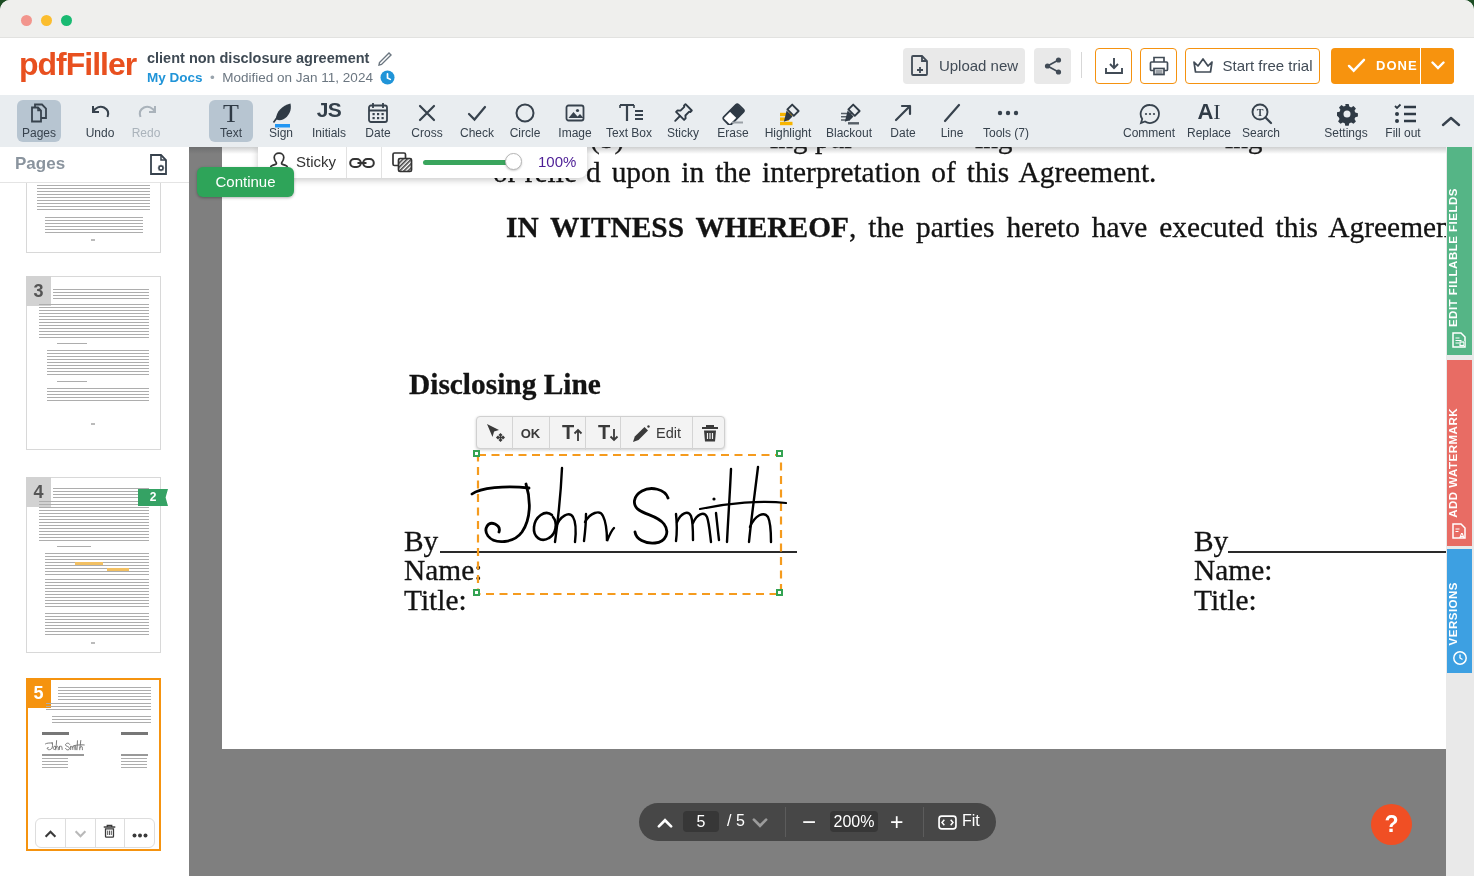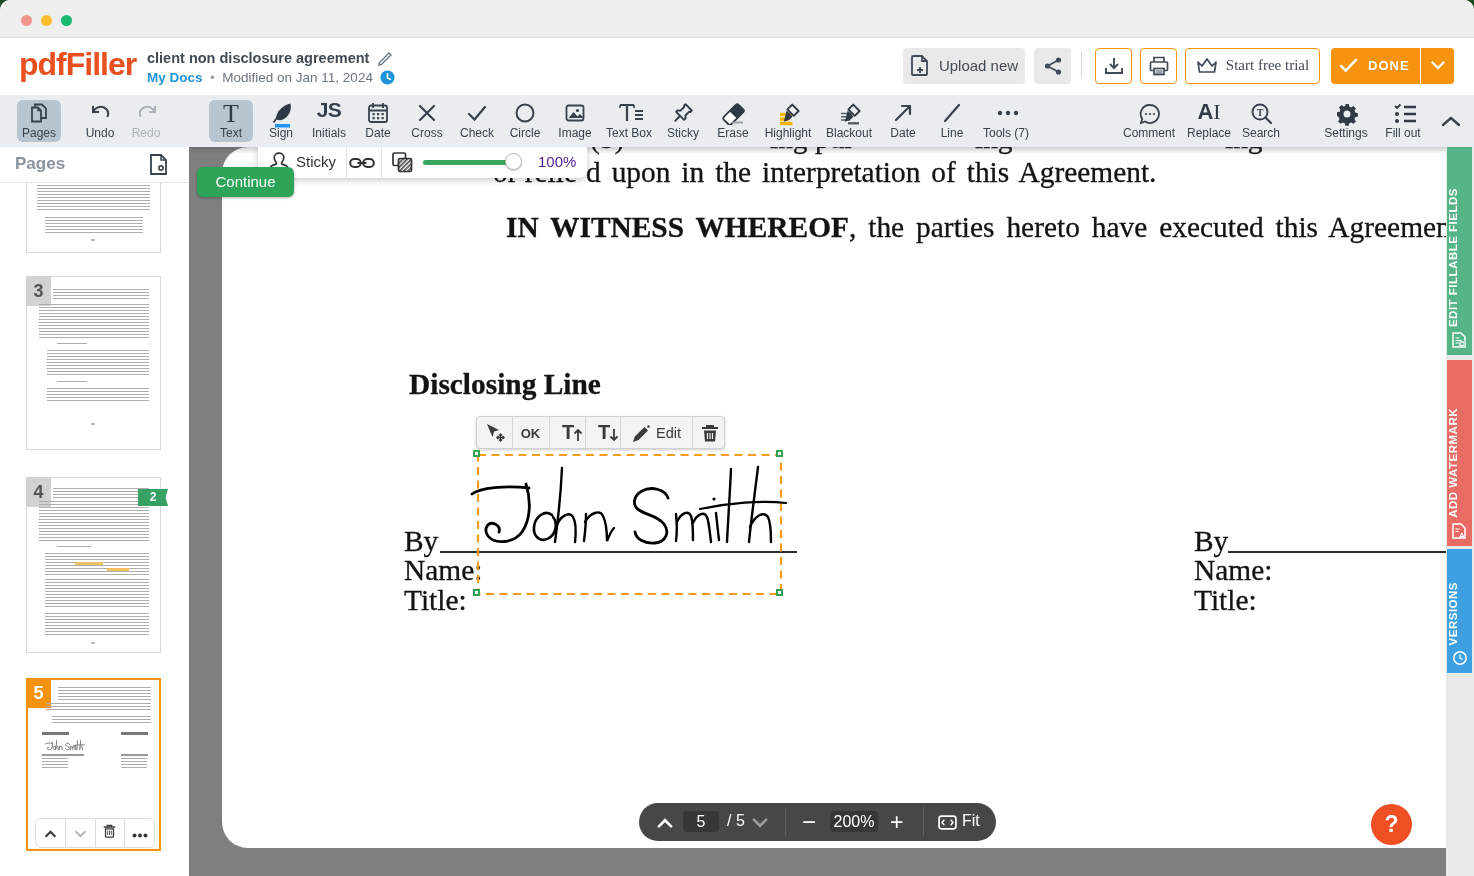--- a/index.html
+++ b/index.html
@@ -10,38 +10,38 @@
 #titlebar { position:absolute; left:0; top:0; width:100%; height:38px; background:#efefed; border-bottom:1px solid #e2e2e0; }
 .tl { position:absolute; top:14.5px; width:11px; height:11px; border-radius:50%; }
 
 #header { position:absolute; left:0; top:38px; width:100%; height:57px; background:#fff; }
 #logo { position:absolute; left:19px; top:8px; font-size:32px; font-weight:bold; color:#e8501f; letter-spacing:-1px; }
 #dtitle { position:absolute; left:147px; top:12px; font-size:14.5px; font-weight:bold; color:#3f4a54; }
 #dmeta { position:absolute; left:147px; top:32px; font-size:13.5px; color:#6b7680; }
 #dmeta a { color:#2094d8; font-weight:bold; text-decoration:none; }
 .hbtn { position:absolute; top:9.5px; height:36px; border-radius:4px; display:flex; align-items:center; justify-content:center; font-size:15px; color:#414b56; }
 .gray { background:#e9e9e9; }
-.obtn { background:#fff; border:1px solid #f5920f;font-family:Liberation Serif, serif; }
+.obtn { background:#fff; border:1px solid #f5920f; }
 
 #toolbar { position:absolute; left:0; top:95px; width:100%; height:52px; background:#e9edf0; }
 .tool { position:absolute; top:97px; width:56px; height:48px; text-align:center; }
 .tool .lbl { position:absolute; top:29px; width:100%; font-size:12px; color:#37424d; white-space:nowrap; }
 .tool svg { position:absolute; top:5px; left:50%; margin-left:-11px; }
 .tsel { position:absolute; top:100px; height:42px; width:44px; background:#b7c5d1; border-radius:6px; }
 
 #content { position:absolute; left:0; top:147px; width:1474px; height:729px; background:#7f7f7f; overflow:hidden; }
 #topshadow { position:absolute; left:189px; top:0; width:1285px; height:7px; background:linear-gradient(rgba(60,64,67,0.25), rgba(60,64,67,0)); }
 #sidebar { position:absolute; left:0; top:0; width:189px; height:729px; background:#fff; }
 #sbhead { position:absolute; left:0; top:0; width:189px; height:36px; background:#fff; border-bottom:1px solid #e4e4e4; }
 #sbhead .t { position:absolute; left:15px; top:7px; font-size:17px; font-weight:bold; color:#8a949e; }
 .thumb { position:absolute; left:26px; width:135px; background:#fff; border:1px solid #d8d8d8; }
 .tlabel { position:absolute; left:-1px; top:-1px; width:25px; height:30px; background:#d2d2d2; color:#555; font-size:18px; font-weight:bold; display:flex; align-items:center; justify-content:center; }
 .tinytext { position:absolute; background:repeating-linear-gradient(to bottom, #adadad 0 1px, transparent 1px 3px); }
 
-#page { position:absolute; left:222px; top:0; width:1252px; height:701px; background:#fff;border-radius:26px; }
+#page { position:absolute; left:222px; top:0; width:1252px; height:602px; background:#fff; }
 .ser { font-family:"Liberation Serif", serif; color:#131313; font-size:29.4px; position:absolute; white-space:nowrap; -webkit-text-stroke:0.3px #131313; }
 
 #rail { position:absolute; right:0; top:0; width:28px; height:729px; background:#e9e9e9; }
 .vtab { position:absolute; left:1447px; width:25px; color:#fff; }
 .vtab .txt { position:absolute; left:0; bottom:28px; width:25px; writing-mode:vertical-rl; transform:rotate(180deg); font-size:11.5px; font-weight:bold; letter-spacing:0.5px; white-space:nowrap; text-align:left; }
 
 #stampbar { position:absolute; left:258px; top:0; width:329px; height:31px; background:#fff; border-radius:0 0 8px 8px; box-shadow:0 2px 7px rgba(0,0,0,0.22); }
 #continue { position:absolute; left:197px; top:20px; width:97px; height:30px; background:#2ea459; border-radius:6px; color:#fff; font-size:15px; text-align:center; line-height:30px; box-shadow:0 1px 3px rgba(0,0,0,0.3); }
 #minibar { position:absolute; left:476px; top:269px; width:249px; height:33px; background:#f3f3f3; border:1px solid #d0d0d0; border-radius:4px; box-shadow:0 1px 3px rgba(0,0,0,0.2); display:flex; align-items:center; }
 .handle { position:absolute; width:7px; height:7px; background:#fff; border:2px solid #33a352; }
@@ -96,21 +96,21 @@
           <rect x="1.5" y="6" width="17" height="8.5" rx="1" fill="none" stroke="#414b56" stroke-width="1.7"></rect>
           <rect x="5" y="12.5" width="10" height="6" fill="#fff" stroke="#414b56" stroke-width="1.7"></rect>
           <path d="M6.5 15h7M6.5 17h7" stroke="#414b56" stroke-width="1.2"></path>
         </svg>
       </div>
     <div class="hbtn obtn" style="left:1185px;width:135px">
       <svg width="22" height="18" viewBox="0 0 22 18" style="margin-right:8px">
           <path d="M2 5l4 4 5-7 5 7 4-4-1.5 10h-15z" fill="none" stroke="#414b56" stroke-width="1.7" stroke-linejoin="round"></path>
         </svg>
       Start free trial</div>
-    <div class="hbtn" style="left:1331px;width:123px;background:#f7930e;color:#fff;font-weight:bold;letter-spacing:1px;justify-content:flex-start;padding-left:8px;font-size:13px">
+    <div class="hbtn" style="left:1331px;width:123px;background:#f7930e;color:#fff;font-weight:bold;letter-spacing:1px;justify-content:flex-start;padding-left:16px;font-size:13px">
       <svg width="19" height="15" viewBox="0 0 20 16" style="margin-right:10px">
           <path d="M2 8.5l5 5L18 2" stroke="#fff" stroke-width="2.6" fill="none" stroke-linecap="round"></path>
         </svg>
       DONE</div>
     <div style="position:absolute;left:1420px;top:9.5px;width:1px;height:36px;background:#fff"></div>
     <div style="position:absolute;left:1421px;top:9.5px;width:33px;height:36px;background:#f7930e;border-radius:0 4px 4px 0"></div>
     <svg width="14" height="9" viewBox="0 0 14 9" style="position:absolute;left:1431px;top:23px">
         <path d="M1.5 1.5L7 7l5.5-5.5" stroke="#fff" stroke-width="2.4" fill="none" stroke-linecap="round"></path>
       </svg>
   </div>

